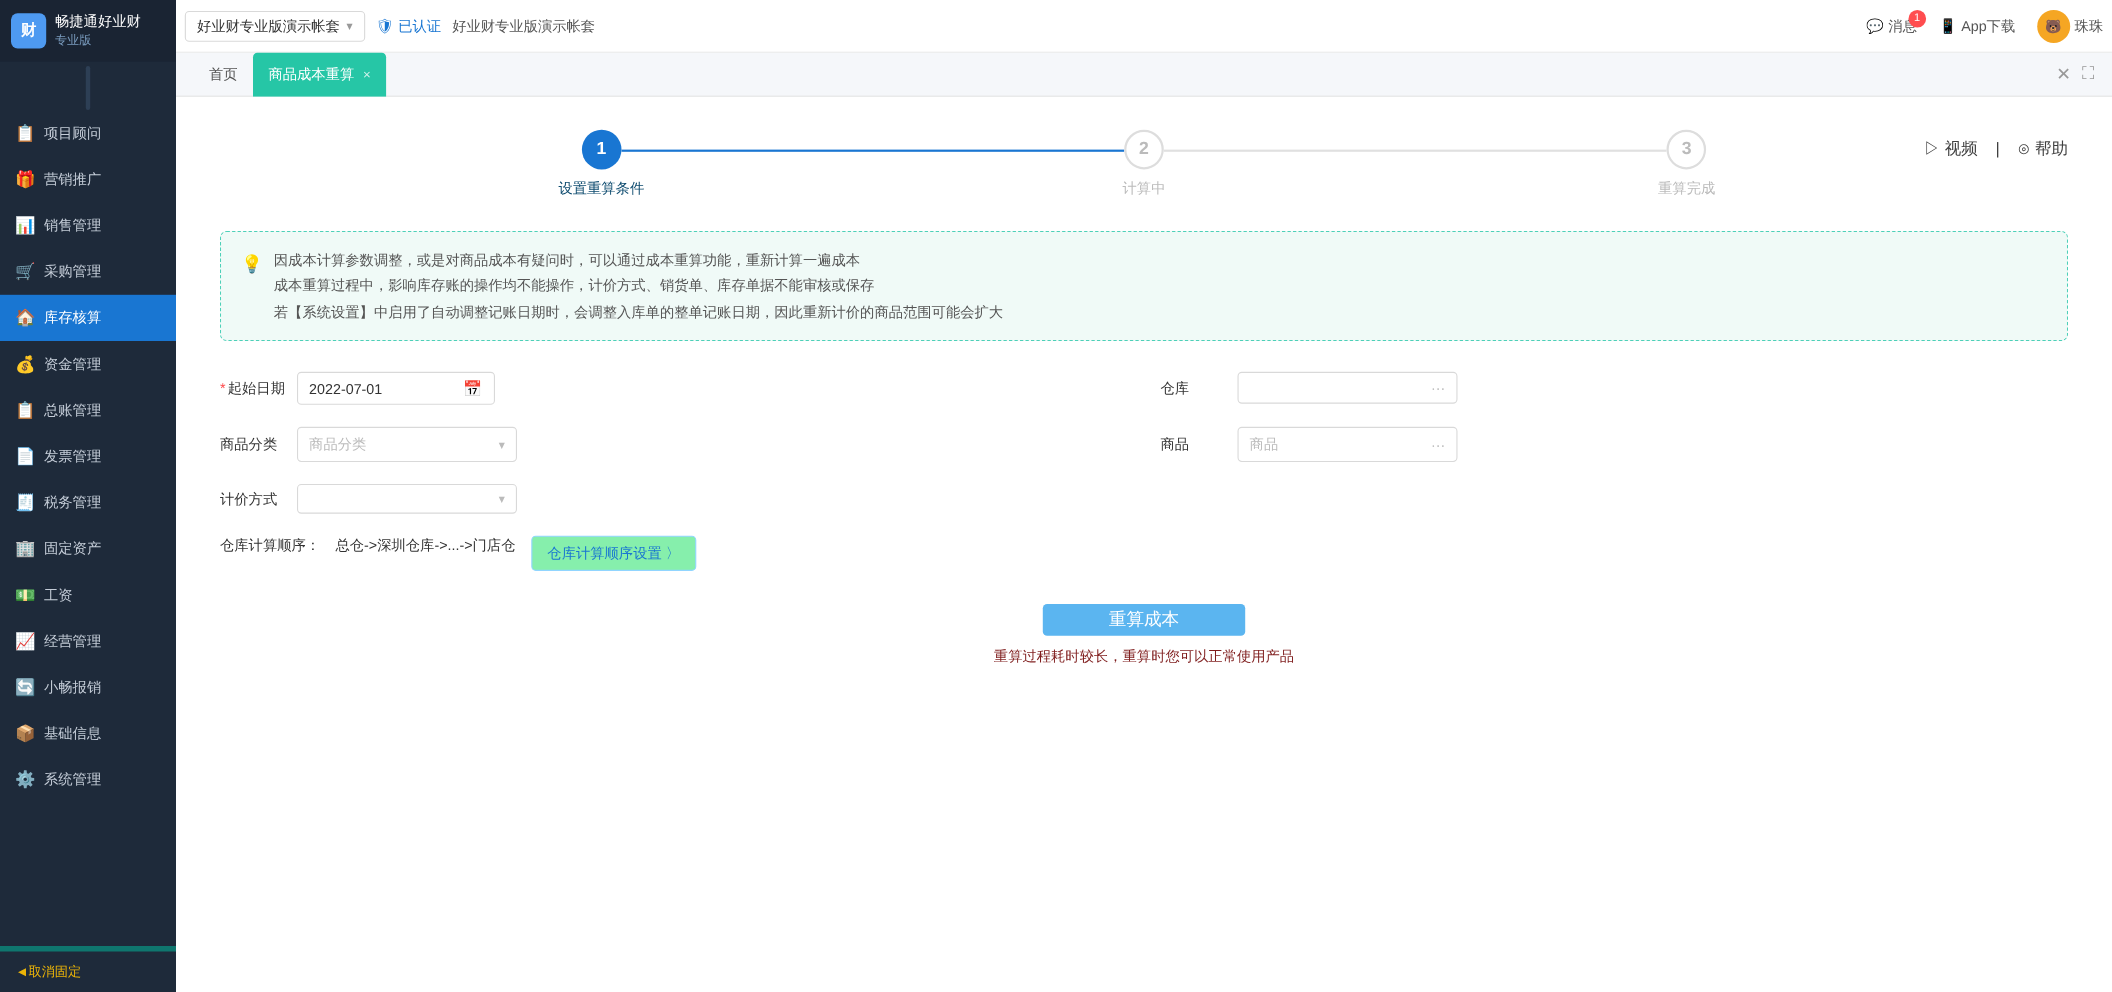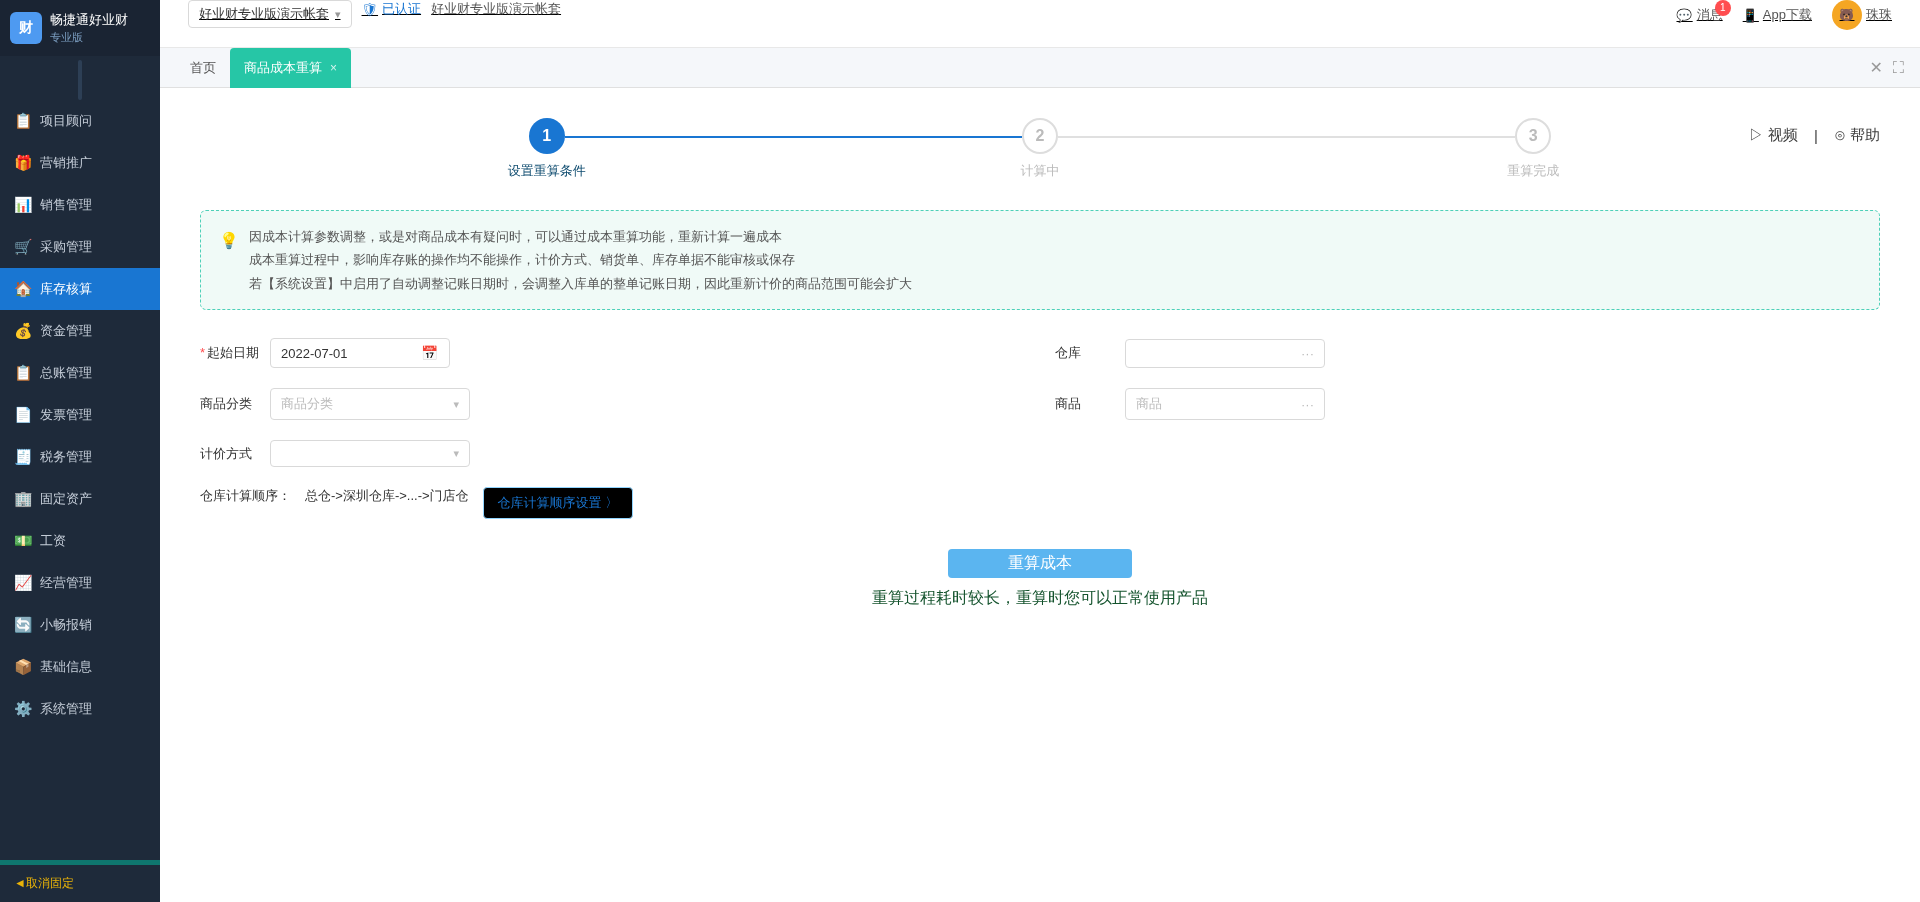--- a/index.html
+++ b/index.html
@@ -72,25 +72,24 @@
       display: flex;
       flex-direction: column;
       background: #f0f2f5;
     }
 
     
     .topbar {
       height: 48px;
       background: white;
       display: flex;
-      align-items: flex-start;
-      padding: 0 28px;
+      align-items: center;
+      padding: 0 8px;
       border-bottom: 1px solid #e8e8e8;
       gap: 10px;
-      text-decoration: underline;
     }
     .topbar-select {
       display: flex;
       align-items: center;
       gap: 6px;
       border: 1px solid #d9d9d9;
       border-radius: 4px;
       padding: 4px 10px;
       cursor: pointer;
       color: #333;
@@ -274,21 +273,21 @@
       font-size: 13px;
       line-height: 1.8;
       display: flex;
       gap: 10px;
     }
     .info-icon { color: #f5a623; font-size: 16px; margin-top: 2px; flex-shrink: 0; }
 
     
     .form-row {
       display: flex;
-      align-items: center;
+      align-items: flex-start;
       gap: 30px;
       margin-bottom: 20px;
     }
     .form-group {
       display: flex;
       align-items: center;
       gap: 10px;
       flex: 1;
     }
     .form-label {
@@ -348,21 +347,21 @@
       gap: 14px;
       margin-bottom: 30px;
     }
     .warehouse-label { font-size: 13px; color: #333; }
     .warehouse-value { font-size: 13px; color: #333; }
     .warehouse-btn {
       border: 1px solid #91d5ff;
       border-radius: 4px;
       padding: 6px 14px;
       color: #1976d2;
-      background: #000000;
+      background: #86efac;
       font-size: 13px;
       cursor: pointer;
       display: flex;
       align-items: center;
       gap: 4px;
     }
 
     
     .action-container {
       display: flex;
@@ -375,22 +374,22 @@
       background: #5bb5f0;
       color: white;
       border: none;
       border-radius: 4px;
       padding: 4px 60px;
       font-size: 16px;
       cursor: pointer;
       min-width: 180px;
     }
     .recalc-note {
-      color: #14532d;
-      font-size: 16px;
+      color: #7f1d1d;
+      font-size: 13px;
     }
   </style>
 </head>
 <body>
 
 <aside class="sidebar">
   <div class="sidebar-logo">
     <div class="logo-icon">财</div>
     <div class="logo-text">
       <div>畅捷通好业财</div>

